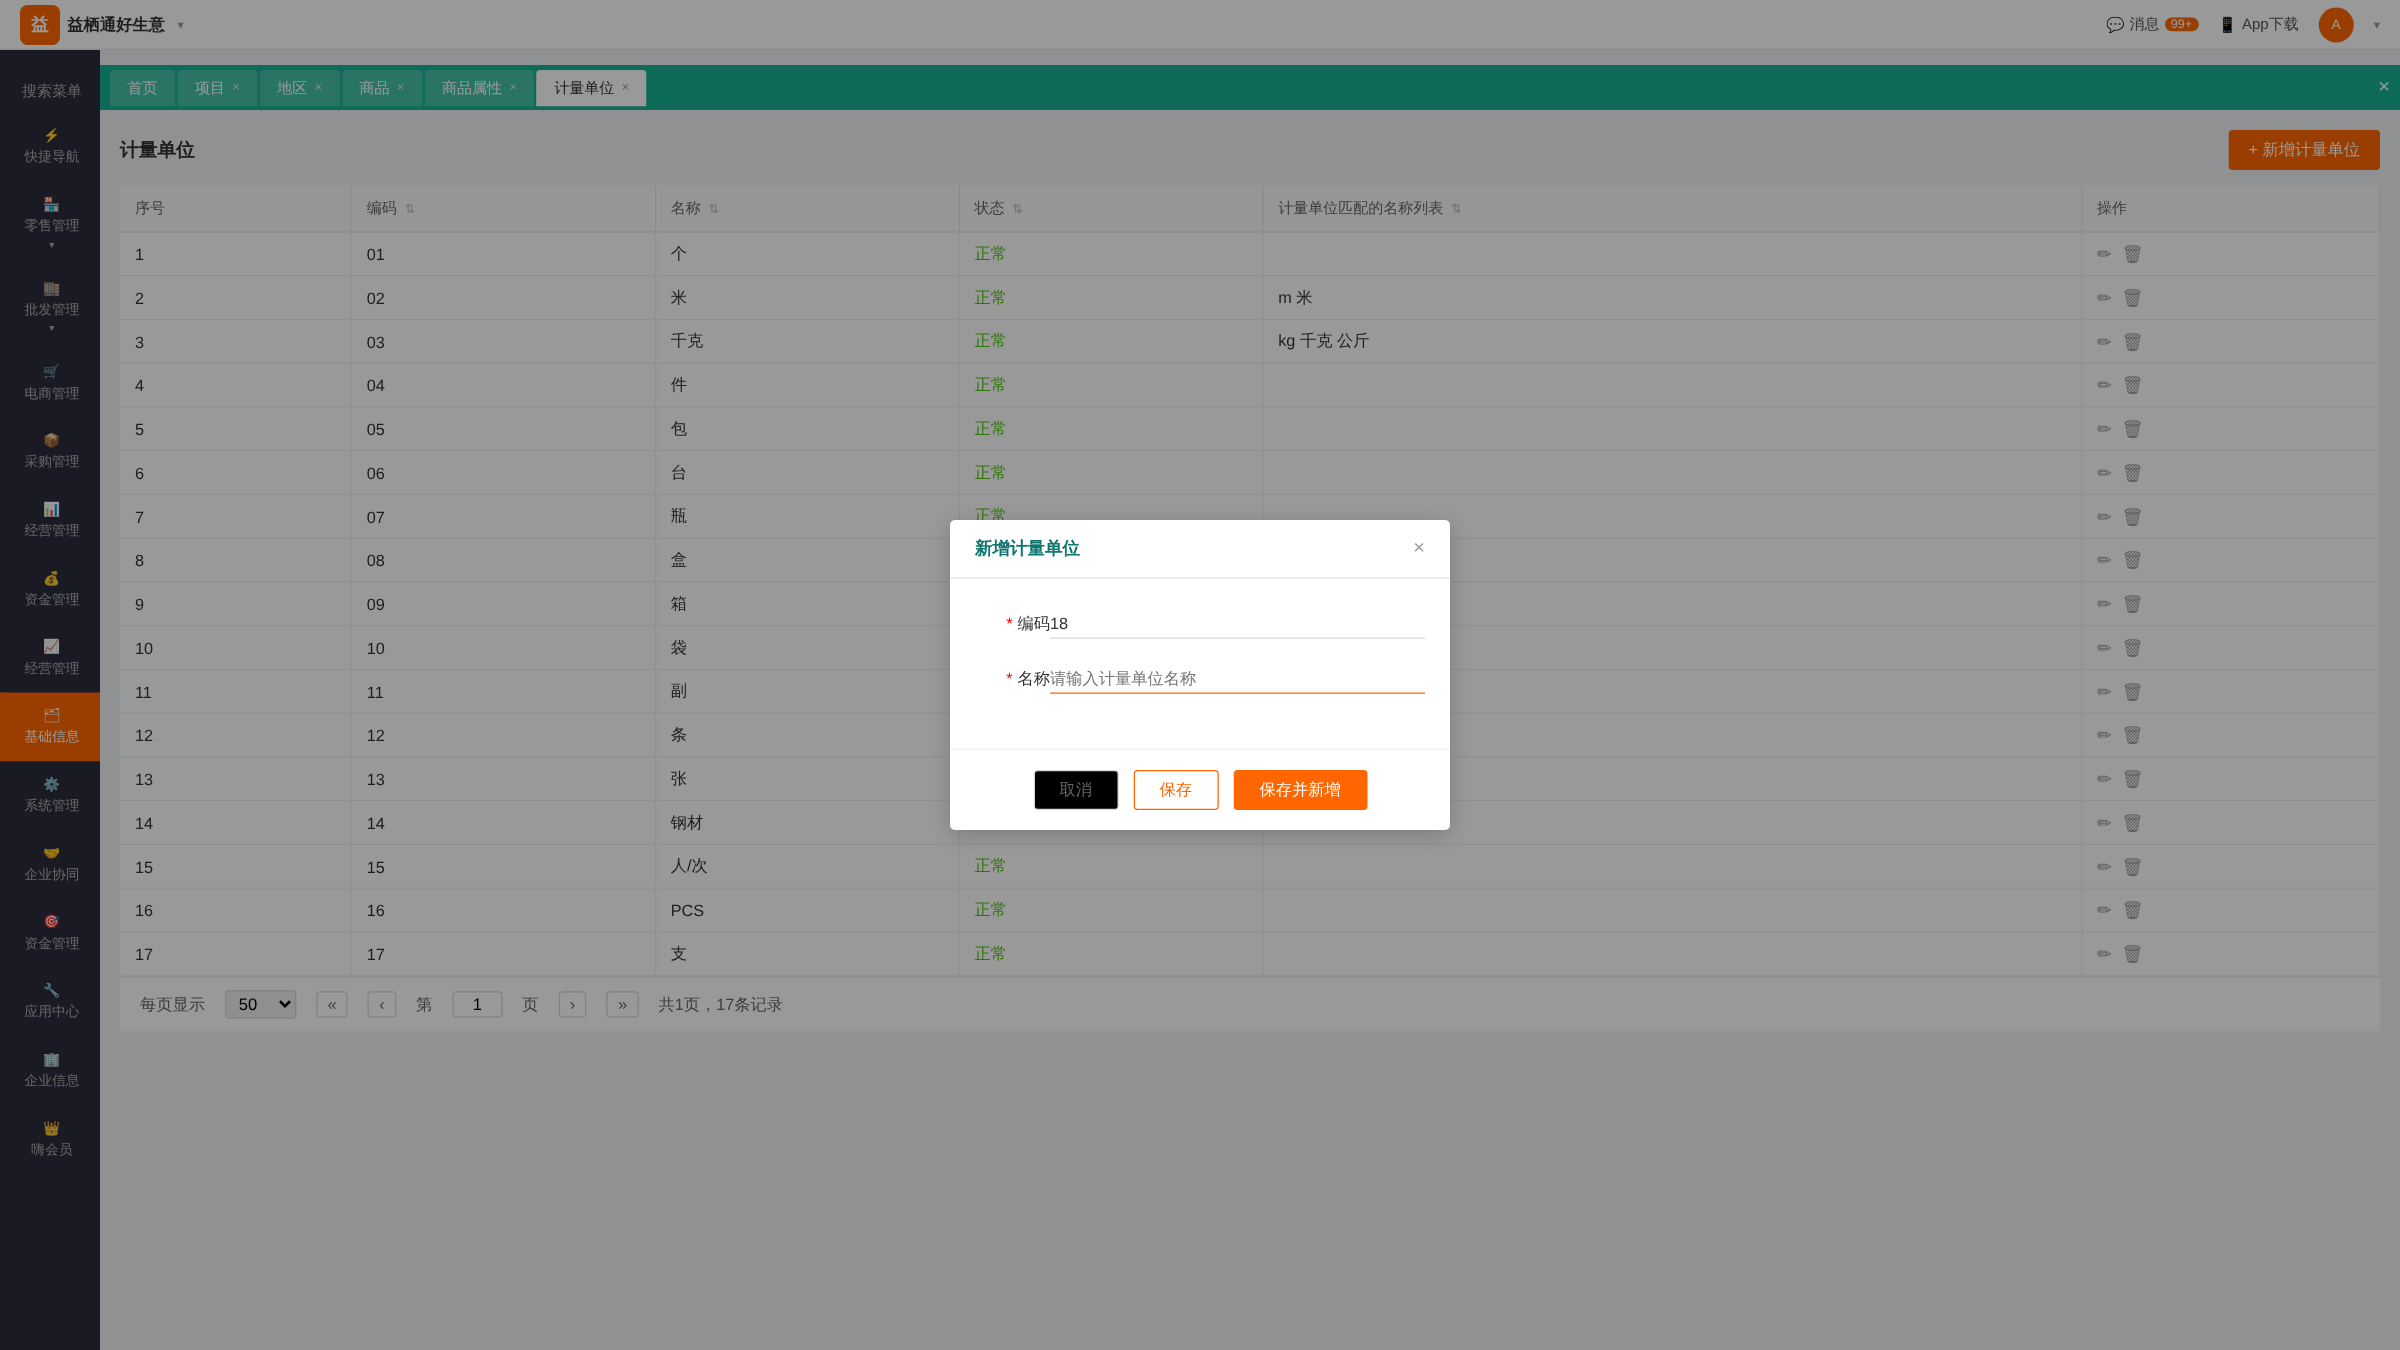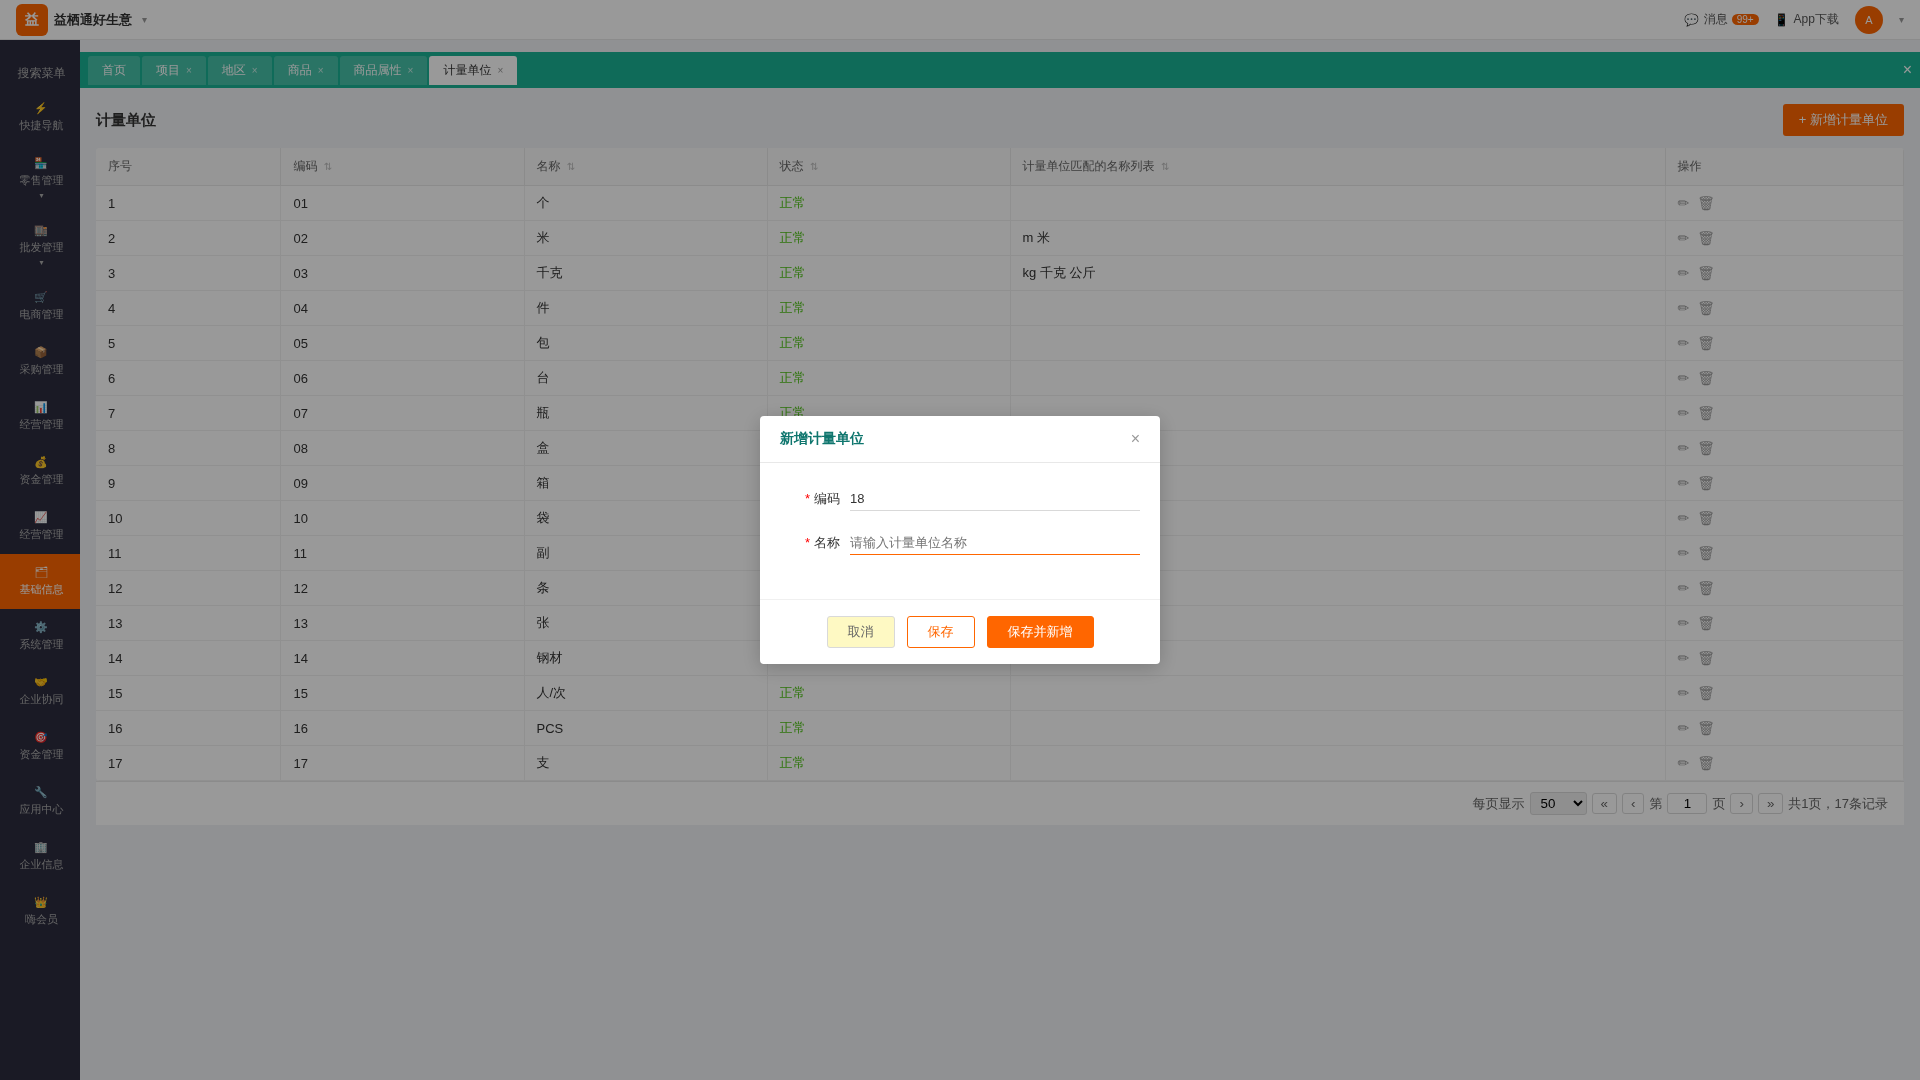--- a/index.html
+++ b/index.html
@@ -47,40 +47,40 @@
     table { width: 100%; border-collapse: collapse; }
     thead tr { background: #fafafa; }
     th { padding: 10px 12px; text-align: left; color: #666; font-weight: normal; font-size: 12px; border-bottom: 1px solid #e8e8e8; border-right: 1px solid #e8e8e8; white-space: nowrap; }
     td { padding: 8px 12px; color: #333; font-size: 13px; border-bottom: 1px solid #f0f0f0; border-right: 1px solid #f0f0f0; }
     .status-normal { color: #52c41a; }
     .action-btns { display: flex; gap: 8px; align-items: center; }
     .action-btn { color: #999; cursor: pointer; font-size: 14px; }
     .sort-icon { color: #bbb; font-size: 10px; margin-left: 3px; }
 
     
-    .pagination { display: flex; align-items: center; justify-content: flex-end; padding: 10px 16px; background: #fff; border-top: 1px solid #e8e8e8; gap: 5px; font-size: 13px; color: #666; }
+    .pagination { display: flex; align-items: center; padding: 10px 16px; background: #fff; border-top: 1px solid #e8e8e8; gap: 16px; font-size: 13px; color: #666; }
     .page-select { border: 1px solid #d9d9d9; padding: 2px 6px; border-radius: 3px; }
     .page-btn { padding: 2px 8px; border: 1px solid #d9d9d9; background: #fff; cursor: pointer; border-radius: 3px; color: #666; }
     .page-btn:disabled { color: #ccc; cursor: not-allowed; }
     .page-input { width: 40px; border: 1px solid #d9d9d9; padding: 2px 6px; border-radius: 3px; text-align: center; }
 
     
     .overlay { position: fixed; inset: 0; background: rgba(0,0,0,0.4); display: flex; align-items: center; justify-content: center; z-index: 1000; }
     .modal { background: #fff; border-radius: 4px; width: 400px; box-shadow: 0 4px 20px rgba(0,0,0,0.2); }
     .modal-header { display: flex; justify-content: space-between; align-items: center; padding: 14px 20px; border-bottom: 1px solid #e8e8e8; }
     .modal-title { font-size: 14px; color: #0f766e; font-weight: bold; }
     .modal-close { color: #999; cursor: pointer; font-size: 16px; }
     .modal-body { padding: 24px 20px; }
     .form-row { display: flex; align-items: center; margin-bottom: 20px; }
-    .form-label { width: 60px; text-align: right; color: #333; font-size: 13px; margin-right: 10px; flex-shrink: 0; }
+    .form-label { width: 60px; text-align: right; color: #333; font-size: 13px; flex-shrink: 0; }
     .form-required { color: #f00; margin-right: 4px; }
     .form-input { flex: 1; border: none; border-bottom: 1px solid #d9d9d9; padding: 4px 0; font-size: 13px; outline: none; color: #333; }
     .form-input.active-input { border-bottom-color: #f60; }
     .modal-footer { display: flex; justify-content: center; align-items: center; gap: 12px; padding: 16px 20px; border-top: 1px solid #f0f0f0; }
-    .btn-cancel { border: 1px solid #d9d9d9; background: #fef9c3; color: #666; padding: 6px 20px; border-radius: 3px; cursor: pointer; font-size: 13px; }
+    .btn-cancel { border: 1px solid #d9d9d9; background: #000000; color: #666; padding: 6px 20px; border-radius: 3px; cursor: pointer; font-size: 13px; }
     .btn-save { background: #fff; border: 1px solid #f60; color: #f60; padding: 6px 20px; border-radius: 3px; cursor: pointer; font-size: 13px; }
     .btn-save-add { background: #f60; border: 1px solid #f60; color: #fff; padding: 6px 20px; border-radius: 3px; cursor: pointer; font-size: 13px; }
   </style>
 </head>
 <body>
 
 <div class="topbar">
   <div class="topbar-left">
     <div class="logo-area">
       <div class="logo-icon">益</div>

